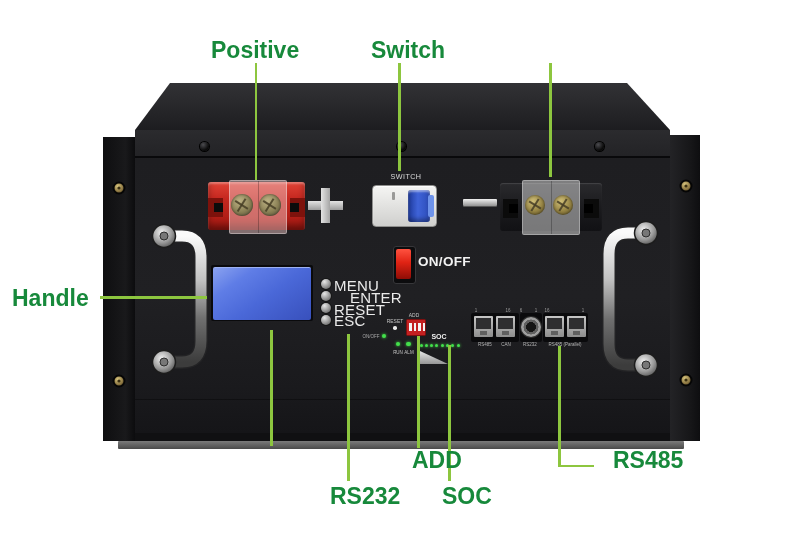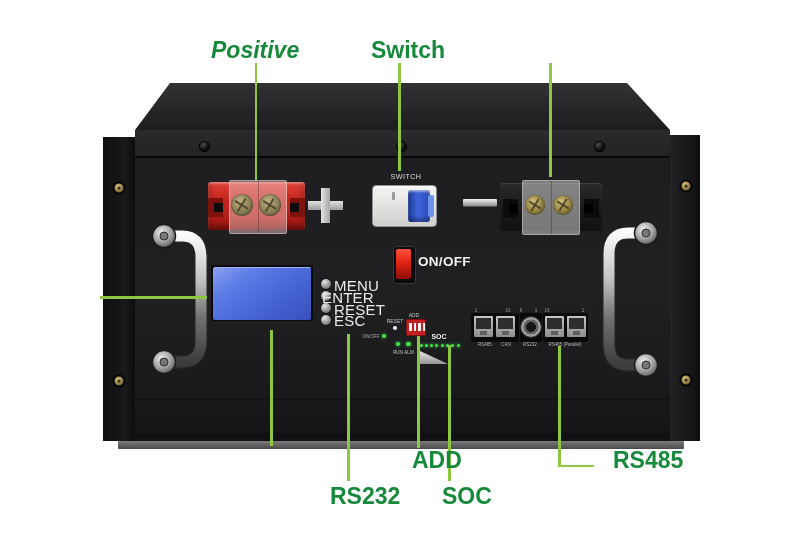--- a/index.html
+++ b/index.html
@@ -219,21 +219,21 @@
   <div class="onoff-main">ON/OFF</div>
 
   <div class="abs dispframe">
     <div class="screen"></div>
   </div>
   <div class="abs mbtn" style="left:321px;top:279px;"></div>
   <div class="abs mbtn" style="left:321px;top:291px;"></div>
   <div class="abs mbtn" style="left:321px;top:303px;"></div>
   <div class="abs mbtn" style="left:321px;top:314.5px;"></div>
   <div class="btn-label" style="left:334px;top:284.5px;">MENU</div>
-  <div class="btn-label" style="left:322px;top:296.5px;">ENTER</div>
+  <div class="btn-label" style="left:350px;top:296.5px;">ENTER</div>
   <div class="btn-label" style="left:334px;top:308.5px;">RESET</div>
   <div class="btn-label" style="left:334px;top:320px;">ESC</div>
 
   <div class="tt s55" style="left:395px;top:321px;">RESET</div>
   <div class="abs rdot"></div>
   <div class="tt s55" style="left:414px;top:315px;">ADD</div>
   <div class="abs dip">
     <div class="pin" style="left:2px;"></div>
     <div class="pin" style="left:6.5px;"></div>
     <div class="pin" style="left:11px;"></div>
@@ -293,20 +293,21 @@
   <div class="cline" style="left:398px;top:63px;width:2.5px;height:108px;"></div>
   <div class="cline" style="left:549px;top:63px;width:2.5px;height:114px;"></div>
   <div class="cline" style="left:100px;top:296px;width:107px;height:2.5px;"></div>
   <div class="cline" style="left:270px;top:330px;width:2.5px;height:116px;"></div>
   <div class="cline" style="left:347px;top:334px;width:2.5px;height:147px;"></div>
   <div class="cline" style="left:417px;top:336px;width:2.5px;height:112px;"></div>
   <div class="cline" style="left:448px;top:345px;width:2.5px;height:136px;"></div>
   <div class="cline" style="left:558px;top:346px;width:2.5px;height:121px;"></div>
   <div class="cline" style="left:558px;top:464.5px;width:36px;height:2.5px;"></div>
 
-  <div class="callout" style="left:211px;top:37px;font-style:italic;">Positive</div>
+  <div class="callout" style="left:211px;top:37px;">Positive</div>
   <div class="callout" style="left:371px;top:37px;">Switch</div>
+  <div class="callout" style="left:12px;top:285px;">Handle</div>
   <div class="callout" style="left:330px;top:483px;">RS232</div>
   <div class="callout" style="left:412px;top:447px;">ADD</div>
   <div class="callout" style="left:442px;top:483px;">SOC</div>
   <div class="callout" style="left:613px;top:447px;">RS485</div>
 
 </div>
 
 </body></html>

